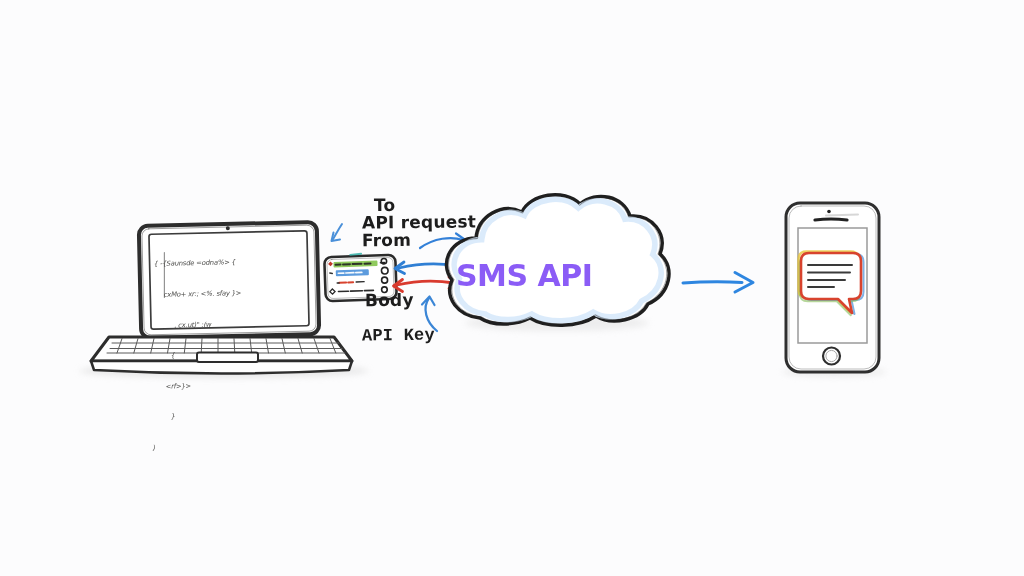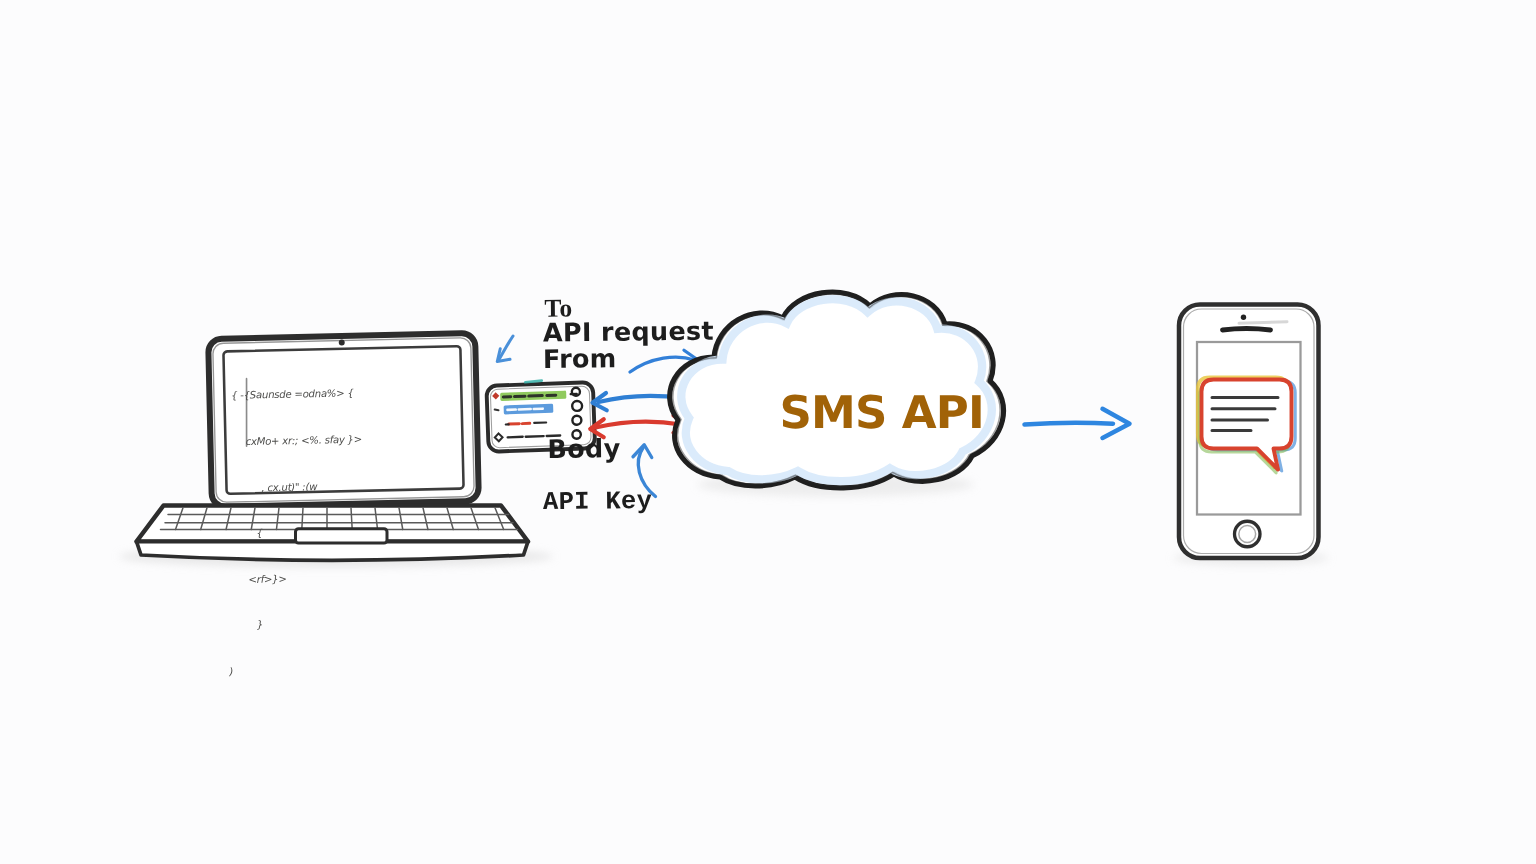--- a/index.html
+++ b/index.html
@@ -7,29 +7,29 @@
     position:relative; width:1024px; height:576px;
     background:#fcfcfd; overflow:hidden;
     font-family:"DejaVu Sans", sans-serif;
   }
   svg.scene { position:absolute; left:0; top:0; }
   .hand {
     position:absolute; color:#1d1d1d; font-weight:bold;
     font-size:17px; line-height:1.05; letter-spacing:0.2px;
     transform:rotate(-0.6deg); white-space:nowrap;
   }
-  #lbl-to      { left:363px; top:197px;font-family:Liberation Serif, serif; }
+  #lbl-to      { left:374px; top:197px; }
   #lbl-apireq  { left:362px; top:214px; }
   #lbl-from    { left:362px; top:232px;text-align:right; }
   #lbl-body    { left:365px; top:292px; }
   #lbl-apikey  { left:362px; top:327px;font-family:Liberation Mono, monospace; }
   .cloud-label {
     position:absolute; left:456px; top:258px; width:200px;
-    text-align:right; font-size:30px; font-weight:bold;
-    color:#a16207; letter-spacing:-0.5px;
+    text-align:left; font-size:30px; font-weight:bold;
+    color:#8b5cf6; letter-spacing:-0.5px;
   }
   .code {
     position:absolute; left:156px; top:238px;
     font-size:6.8px; font-style:italic; color:#4e4e4c;
     letter-spacing:-0.2px; line-height:1.5;
     transform:rotate(-1.2deg); white-space:pre;
   }
   .code div:nth-child(1){ margin-left:0px; }
   .code div:nth-child(2){ margin-left:9px; }
   .code div:nth-child(3){ margin-left:19px; }

